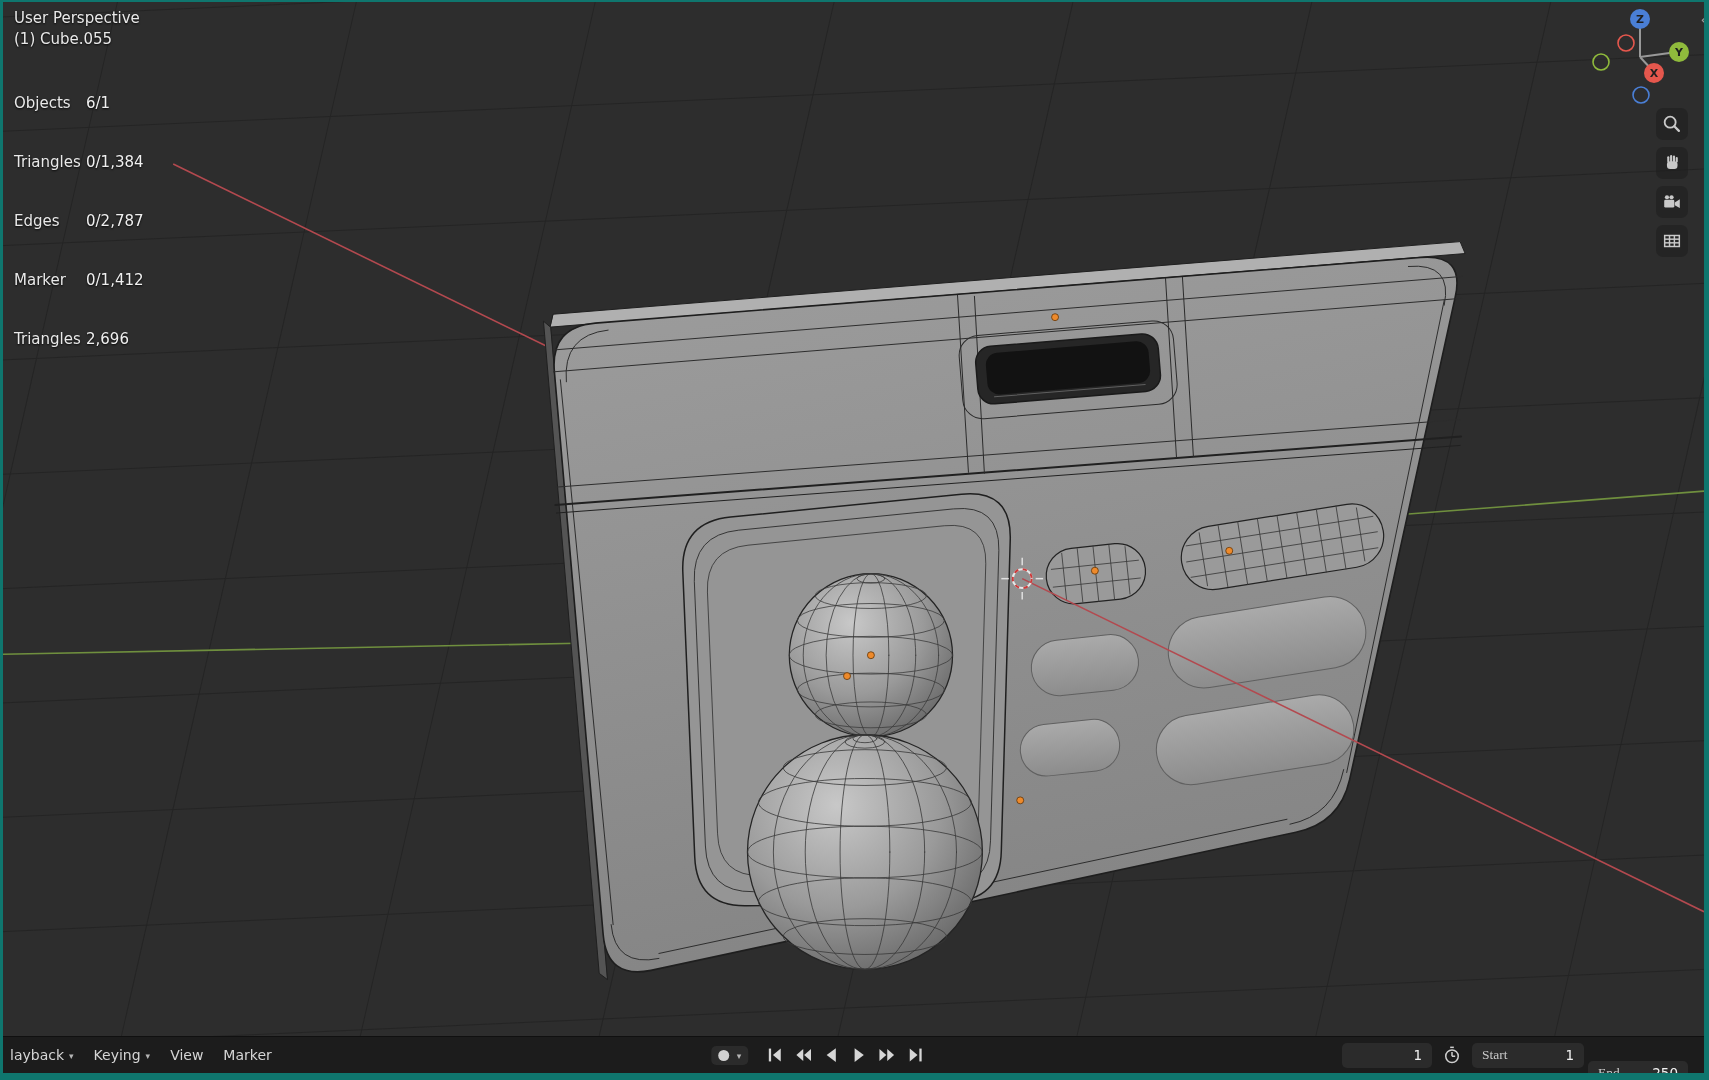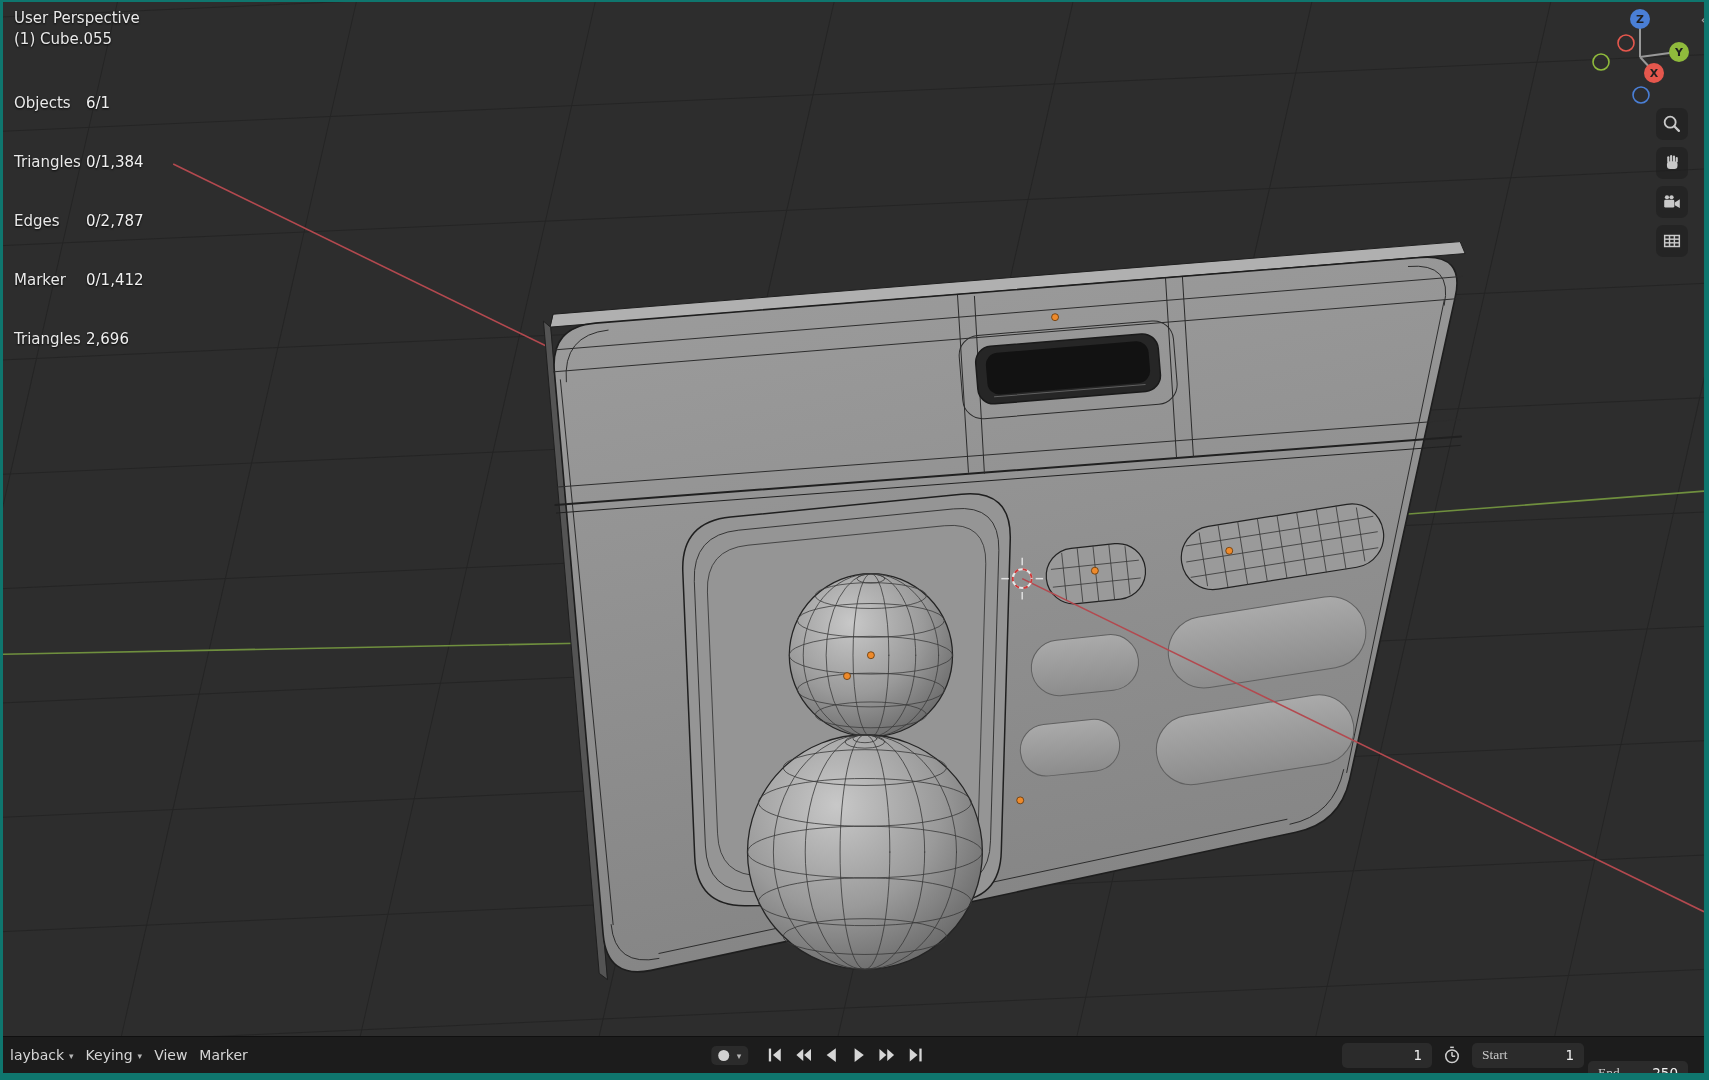--- a/index.html
+++ b/index.html
@@ -22,21 +22,21 @@
   .gizmo{position:absolute;top:3px;right:9px;}
   .gz{font-weight:bold;font-size:11px;text-anchor:middle;fill:#1f1f1f;}
   .nav-col{position:absolute;right:16px;top:106px;display:flex;flex-direction:column;gap:7px;}
   .nav-btn{width:32px;height:32px;border-radius:7px;background:rgba(30,30,30,.55);
            display:flex;align-items:center;justify-content:center;cursor:pointer;}
   .corner-handle{position:absolute;top:10px;right:-3px;color:#9a9a9a;font-size:16px;line-height:16px;}
 
   
   .timeline{height:36px;background:#1c1c1c;border-top:1px solid #101010;position:relative;
             display:flex;align-items:center;color:#d5d5d5;font-size:14px;}
-  .tl-left{display:flex;align-items:center;gap:12px;padding-left:7px;justify-content:flex-end;}
+  .tl-left{display:flex;align-items:center;gap:20px;padding-left:7px;justify-content:flex-end;}
   .menu{display:flex;align-items:center;gap:5px;cursor:pointer;white-space:nowrap;}
   .chev{font-size:9px;color:#b5b5b5;transform:translateY(1px);}
   .tl-center{position:absolute;left:48%;top:0;height:100%;transform:translateX(-50%);
              display:flex;align-items:center;gap:14px;}
   .rec-group{display:flex;align-items:center;background:#2b2b2b;border-radius:5px;padding:4px 7px;gap:7px;}
   .rec-dot{width:11px;height:11px;border-radius:50%;background:#d2d2d2;display:block;}
   .pb-buttons{display:flex;align-items:center;gap:3px;}
   .pbtn{display:flex;width:25px;height:24px;align-items:center;justify-content:center;cursor:pointer;}
   .pbtn svg{fill:#d6d6d6;}
   .tl-right{position:absolute;right:16px;top:0;height:100%;display:flex;align-items:center;gap:10px;}

